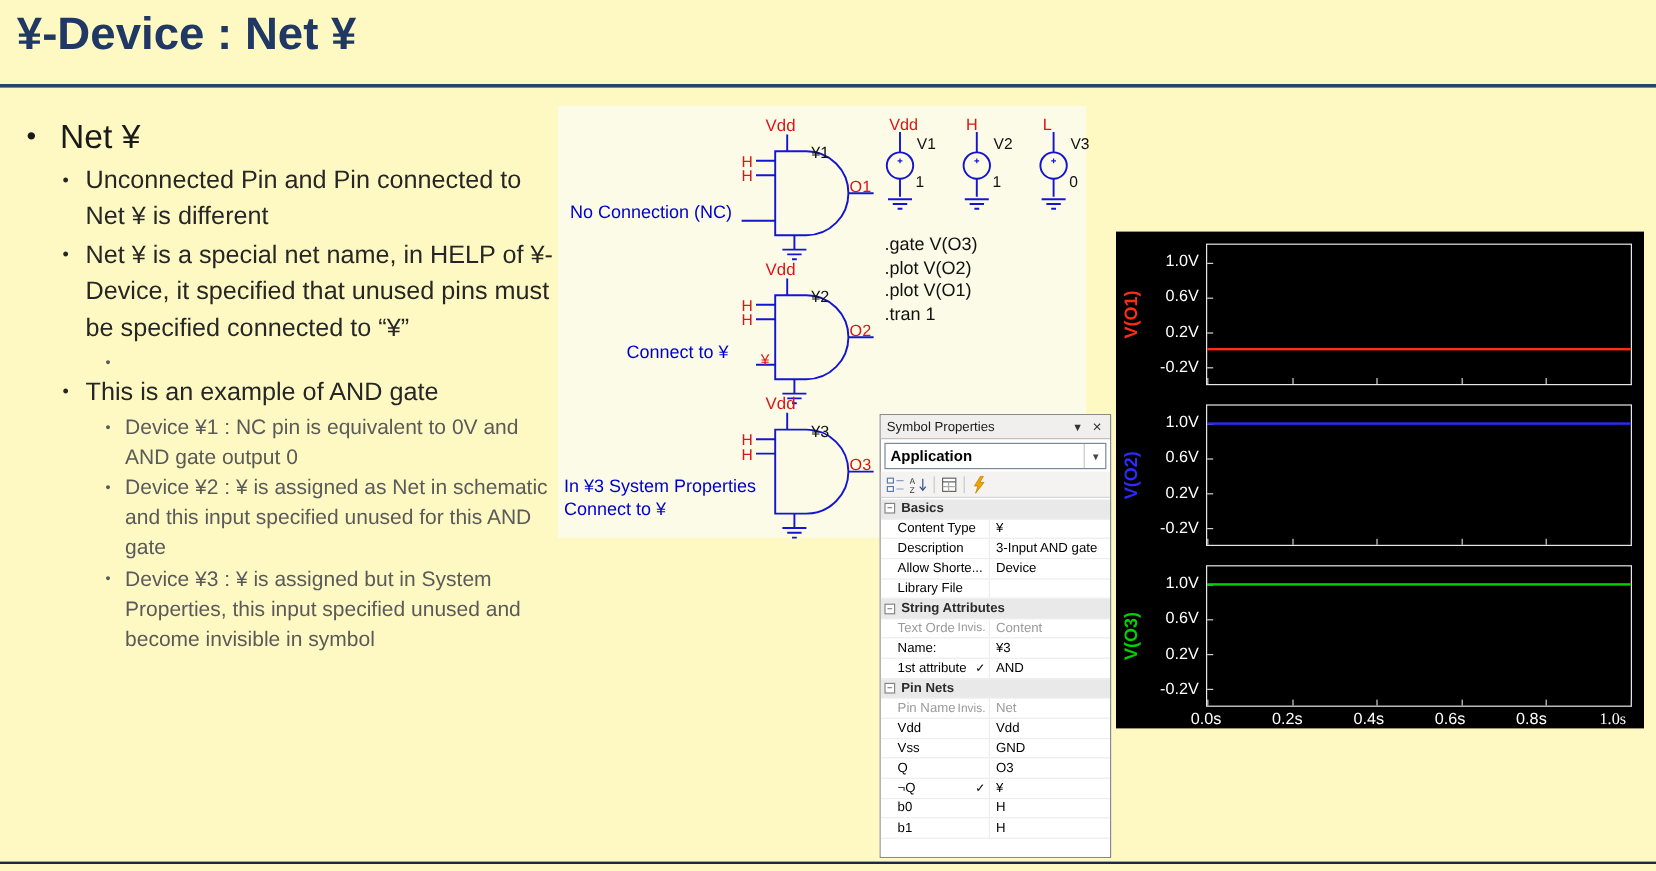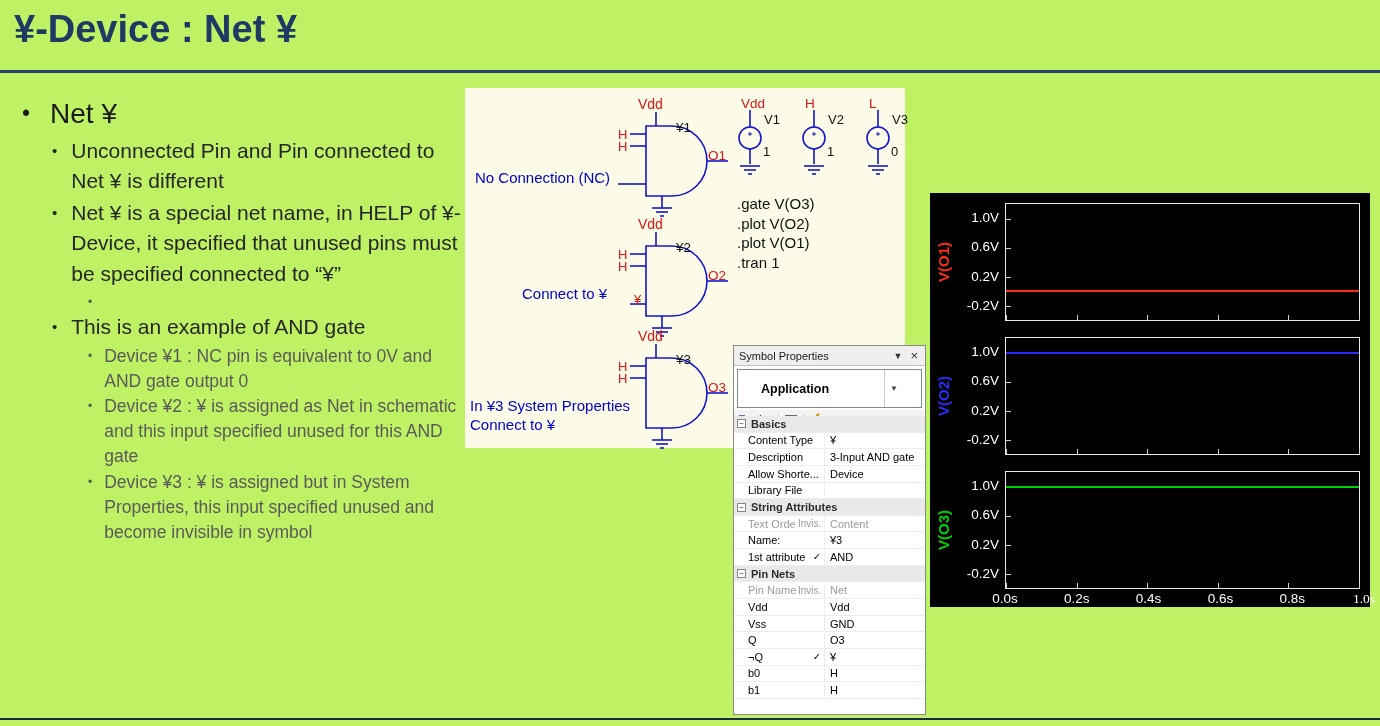--- a/index.html
+++ b/index.html
@@ -1,18 +1,18 @@
 <!DOCTYPE html>
 <html><head>
 <meta charset="utf-8">
 <style>
   * { margin:0; padding:0; box-sizing:border-box; }
   html,body { background:#ffffff; }
   body { font-family:"Liberation Sans", sans-serif; }
-  .slide { position:relative; width:1380px; height:726px; background:#bef264; overflow:hidden; }
+  .slide { position:relative; width:1380px; height:726px; background:#fef9c3; overflow:hidden; }
 
   
   .slide-title { position:absolute; left:14px; top:8px; font-size:38px; font-weight:bold; color:#1f3864; }
   .title-rule { position:absolute; left:0; top:70px; width:100%; height:3px; background:#24456e; }
   .bottom-rule { position:absolute; left:0; bottom:6px; width:100%; height:2px; background:#1c2b45; }
 
   
   .outline { position:absolute; left:14px; top:96px; width:452px; }
   .ol-row { display:flex; align-items:flex-start; }
   .ol-bullet { flex:none; }
@@ -51,21 +51,21 @@
   .src-val { position:absolute; left:35px; top:48px; font-size:13px; color:#111; }
   .directives { position:absolute; left:272px; top:106px; font-size:15px; line-height:19.5px; color:#111111; }
 
   
   .pp { position:absolute; left:733px; top:345px; width:193px; height:370px; background:#ffffff;
         border:1px solid #8a8a8a; z-index:5; font-size:11px; color:#000; }
   .pp-titlebar { height:20px; background:#f0efed; border-bottom:1px solid #c0c0c0; display:flex; align-items:center; padding:0 5px; }
   .pp-title { font-size:11px; color:#1a1a1a; }
   .pp-tb-btn { margin-left:auto; font-size:9px; color:#333; cursor:default; padding:0 2px; }
   .pp-tb-btn + .pp-tb-btn { margin-left:4px; font-size:13px; line-height:10px; }
-  .pp-combo { margin:3px 3px 2px 3px; height:39px; border:1px solid #7a8a99; display:flex; align-items:center; padding:0 23px; font-size:12.5px; font-weight:bold; background:#fff;text-align:right; }
+  .pp-combo { margin:3px 3px 2px 3px; height:22px; border:1px solid #7a8a99; display:flex; align-items:center; padding:0 4px; font-size:12.5px; font-weight:bold; background:#fff;text-align:right; }
   .pp-combo-arrow { margin-left:auto; font-size:8px; color:#444; border-left:1px solid #c8c8c8; padding-left:5px; align-self:stretch; display:flex; align-items:center; }
   .pp-toolbar { height:22px; display:flex; align-items:center; gap:4px; padding:0 4px; border-bottom:1px solid #d5d5d5; background:#f4f3f1; }
   .pp-sep { width:1px; height:14px; background:#c9c9c9; }
   .pp-grid { position:absolute; left:0; top:70px; right:0; bottom:0; background:#fff; overflow:hidden; }
   .pg-row { display:flex; align-items:center; height:16.65px; border-bottom:1px solid #ededed; position:relative; }
   .pg-section { background:#e9e9e9; font-weight:bold; color:#2b2b2b; }
   .pg-exp { width:9px; height:9px; border:1px solid #848484; background:#fff; font-size:8px; line-height:7px; text-align:center; margin:0 5px 0 3px; color:#333; font-weight:normal; flex:none; }
   .pg-name { width:76px; padding-left:14px; white-space:nowrap; overflow:visible; flex:none; }
   .pg-mid { width:14px; flex:none; font-size:10px; text-align:center; }
   .pg-val { flex:1; border-left:1px solid #ededed; padding-left:5px; height:100%; display:flex; align-items:center; white-space:nowrap; overflow:hidden; }
@@ -79,21 +79,21 @@
   .wf-sub { position:absolute; left:0; height:118px; width:100%; }
   .wf-series-label { position:absolute; left:2px; top:0; height:100%; width:22px;
        writing-mode:vertical-rl; transform:rotate(180deg); display:flex; align-items:center; justify-content:center;
        font-size:15px; font-weight:bold; }
   .wf-gutter { position:absolute; left:24px; width:48px; height:100%; }
   .wf-ytick { position:absolute; right:3px; font-size:13.5px; color:#ffffff; white-space:nowrap;text-align:right; }
   .wf-plot { position:absolute; left:75px; right:10px; top:0; bottom:0; border:1.5px solid #e8e8e8; background:#000; }
   .wf-trace { position:absolute; left:0; width:100%; height:2px; }
   .wf-mark-y { position:absolute; left:0; width:5px; height:1px; background:#cfcfcf; }
   .wf-mark-x { position:absolute; bottom:0; width:1px; height:5px; background:#cfcfcf; }
-  .wf-xticks { position:absolute; left:75px; right:6px; top:398px; height:16px;text-align:center; }
+  .wf-xticks { position:absolute; left:75px; right:26px; top:398px; height:16px;text-align:center; }
   .wf-xtick { position:absolute; transform:translateX(-50%); font-size:13.5px; color:#ffffff; white-space:nowrap; }
 </style>
 </head>
 <body>
 
 <div class="slide">
 
   <div class="slide-title">¥-Device : Net ¥</div>
   <div class="title-rule"></div>
 

